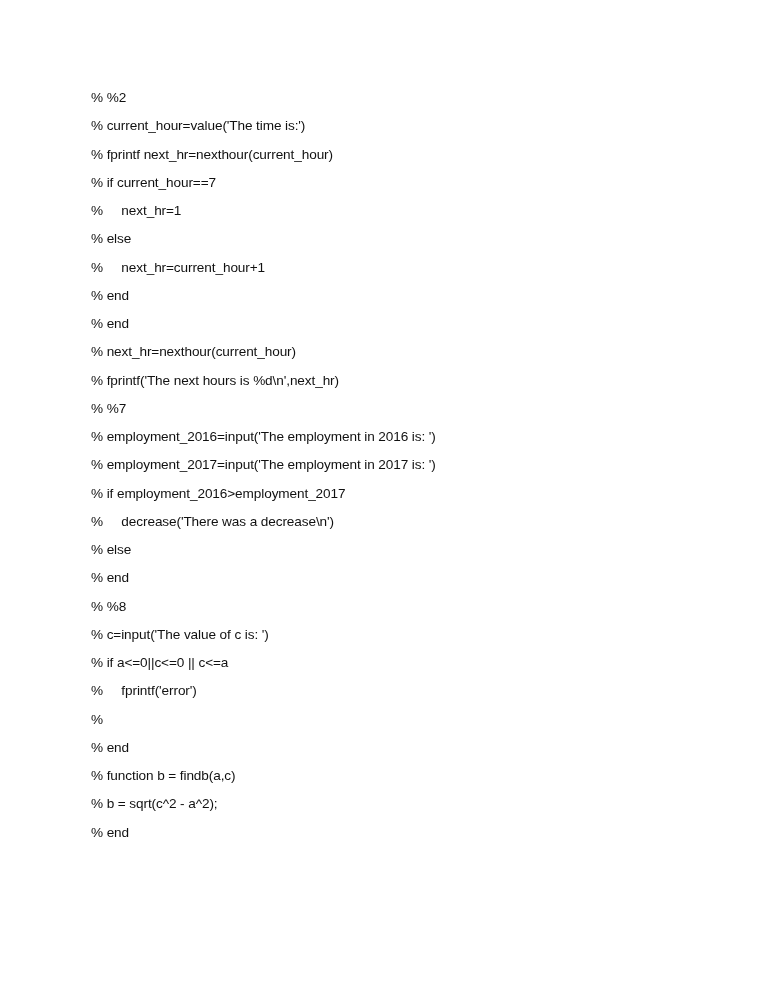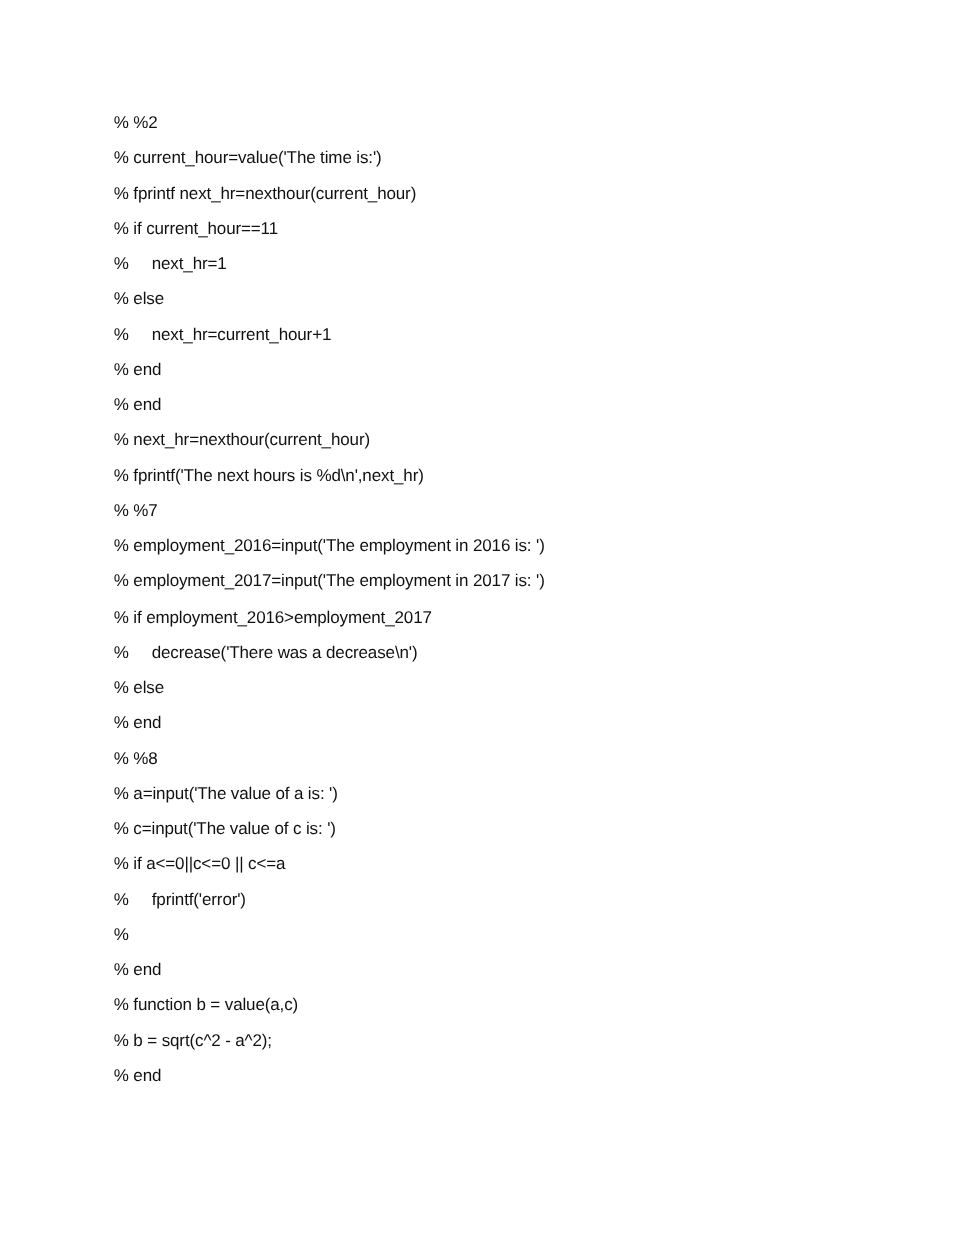--- a/index.html
+++ b/index.html
@@ -40,39 +40,38 @@
     }
   </style>
 </head>
 <body>
 
 <div class="page">
   <ul class="code-block">
     <li class="code-line">% %2</li>
     <li class="code-line">% current_hour=value('The time is:')</li>
     <li class="code-line">% fprintf next_hr=nexthour(current_hour)</li>
-    <li class="code-line">% if current_hour==11</li>
+    <li class="code-line">% if current_hour==7</li>
     <li class="code-line">%     next_hr=1</li>
     <li class="code-line">% else</li>
     <li class="code-line">%     next_hr=current_hour+1</li>
     <li class="code-line">% end</li>
     <li class="code-line">% end</li>
     <li class="code-line">% next_hr=nexthour(current_hour)</li>
     <li class="code-line">% fprintf('The next hours is %d\n',next_hr)</li>
     <li class="code-line">% %7</li>
     <li class="code-line">% employment_2016=input('The employment in 2016 is: ')</li>
     <li class="code-line">% employment_2017=input('The employment in 2017 is: ')</li>
     <li class="code-line">% if employment_2016&gt;employment_2017</li>
     <li class="code-line">%     decrease('There was a decrease\n')</li>
     <li class="code-line">% else</li>
     <li class="code-line">% end</li>
     <li class="code-line">% %8</li>
-    <li class="code-line">% a=input('The value of a is: ')</li>
     <li class="code-line">% c=input('The value of c is: ')</li>
     <li class="code-line">% if a&lt;=0||c&lt;=0 || c&lt;=a</li>
     <li class="code-line">%     fprintf('error')</li>
     <li class="code-line">%</li>
     <li class="code-line">% end</li>
-    <li class="code-line">% function b = value(a,c)</li>
+    <li class="code-line">% function b = findb(a,c)</li>
     <li class="code-line">% b = sqrt(c^2 - a^2);</li>
     <li class="code-line">% end</li>
   </ul>
 </div>
 
 </body></html>

